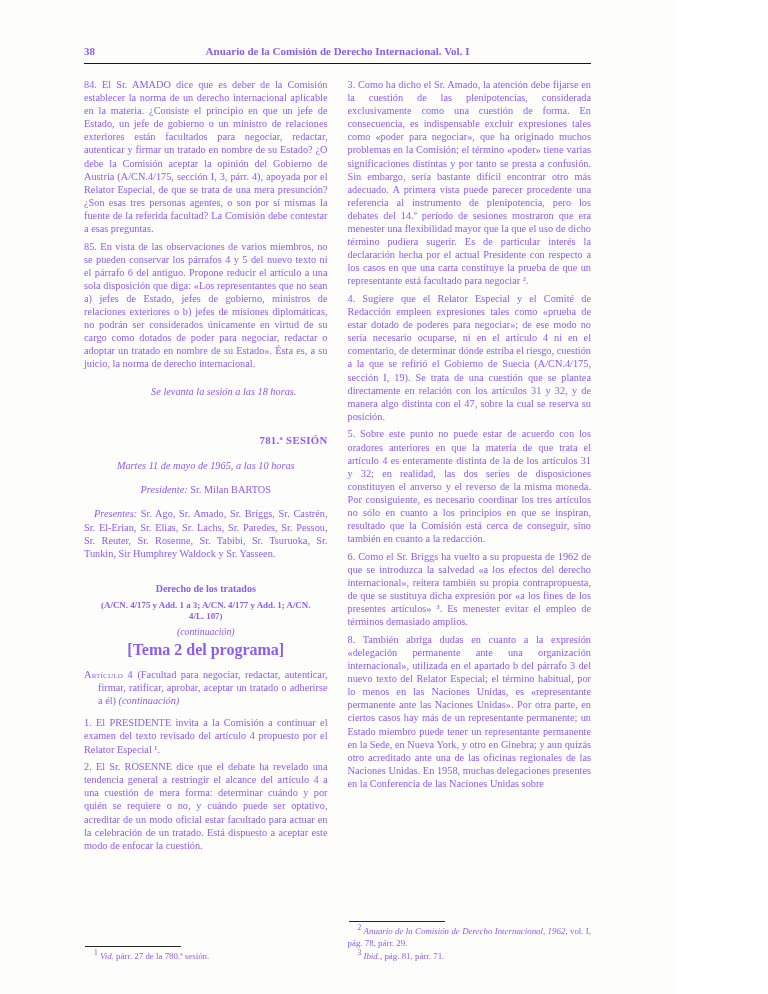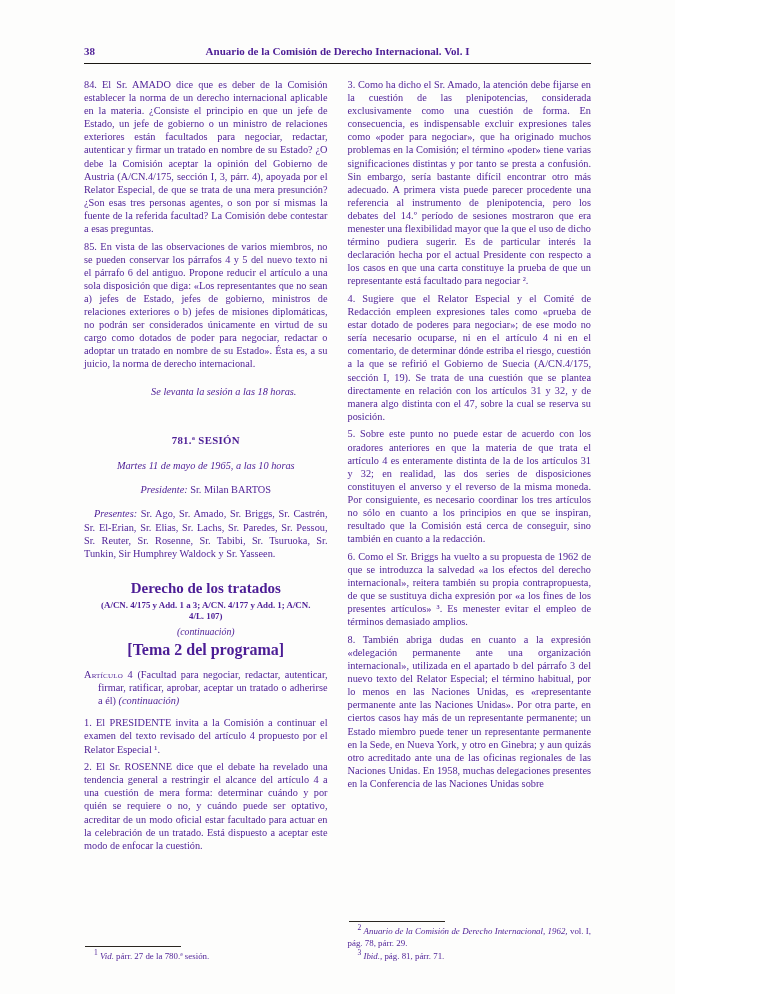--- a/index.html
+++ b/index.html
@@ -1,38 +1,38 @@
 <!DOCTYPE html>
 <html lang="es"><head>
 <meta charset="utf-8">
 <style>
   * { box-sizing: border-box; }
   html, body { margin: 0; padding: 0; background: #ffffff; }
   .page {
     width: 675px; height: 994px;
     background: #fdfdfc;
-    color: #4c1d95;
+    color: #8b5cf6;
     font-family: "Liberation Serif", "DejaVu Serif", serif;
     padding: 44px 84px 30px 84px;
     display: flex; flex-direction: column;
     overflow: hidden;
   }
   .page-header { position: relative; text-align: center; font-weight: bold; font-size: 11px; line-height: 14px; }
   .page-number { position: absolute; left: 0; top: 0; font-weight: bold; }
   .header-rule { border-bottom: 1.6px solid #1a1712; margin: 5px 0 14px 0; }
   .columns { display: flex; gap: 20px; flex: 1; min-height: 0; }
   .col { width: 290px; display: flex; flex-direction: column; font-size: 10.3px; line-height: 13.1px; text-align: justify; hyphens: auto; -webkit-hyphens: auto; }
   .para { margin: 0 0 4.5px 0; }
   .italic { font-style: italic; }
   .adjournment { font-style: italic; margin: 10px 0 22px 0; padding-left: 36px; text-align: center; }
-  .session-title { font-weight: bold; font-size: 10.8px; margin: 14px 0 12px 0; text-align: center; letter-spacing: 0.3px; }
+  .session-title { font-weight: bold; font-size: 10.8px; margin: 14px 0 12px 0; text-align: right; letter-spacing: 0.3px; }
   .session-date { font-style: italic; text-align: center; margin: 0 0 11px 0; }
   .session-president { text-align: center; margin: 0 0 11px 0; }
   .presentes { text-indent: 10px; margin-bottom: 10px; }
-  .topic-title { font-weight: bold; font-size: 15px; text-align: center; margin: 12px 0 5px 0; }
+  .topic-title { font-weight: bold; font-size: 10px; text-align: center; margin: 12px 0 5px 0; }
   .topic-refs { font-weight: bold; font-size: 8.9px; line-height: 11px; text-align: center; margin: 0 14px 3px 14px; }
   .topic-cont { font-style: italic; font-size: 9.8px; text-align: center; margin: 0 0 5px 0; }
   .agenda-item { font-weight: bold; font-size: 16px; text-align: center; margin: 0 0 12px 0; }
   .article-head { margin: 0 0 9px 0; padding-left: 14px; text-indent: -14px; }
   .smallcaps { font-variant: small-caps; letter-spacing: 0.2px; }
   .footnote-block { margin-top: auto; padding-top: 6px; }
   .footnote-sep { width: 96px; border-bottom: 0.8px solid #2a2620; margin: 0 0 4px 1px; }
   .footnote { font-size: 8.9px; line-height: 11.2px; margin: 0 0 2px 0; text-align: justify; text-indent: 10px; }
   .footnote sup { font-size: 7px; line-height: 0; }
   sup.fn { font-size: 7.5px; line-height: 0; }

